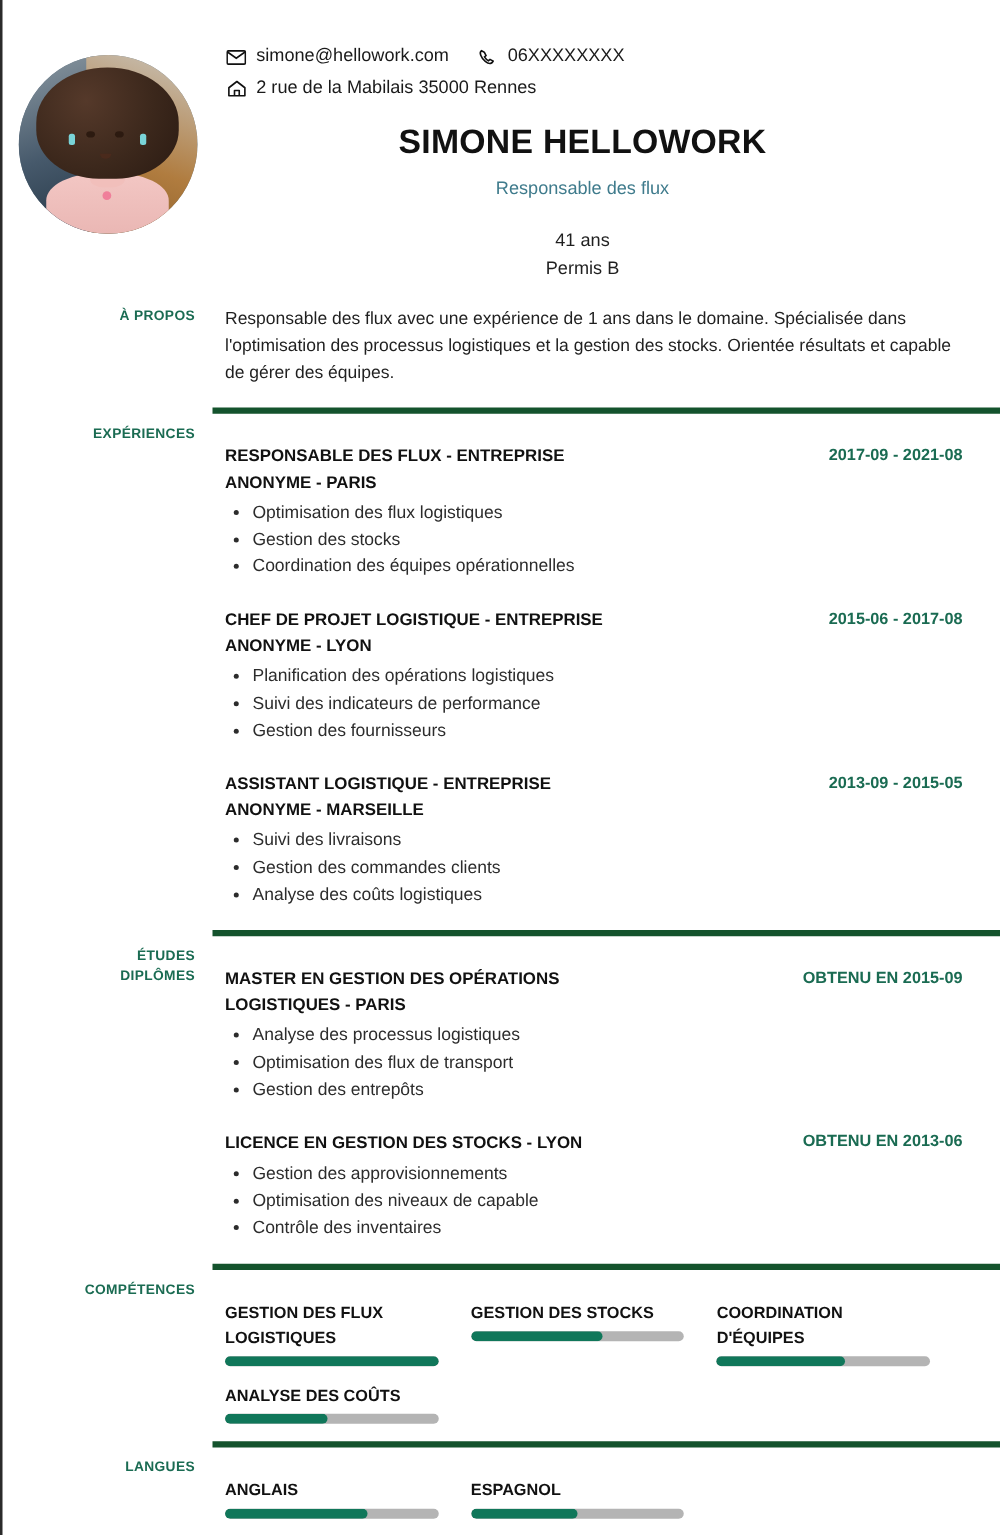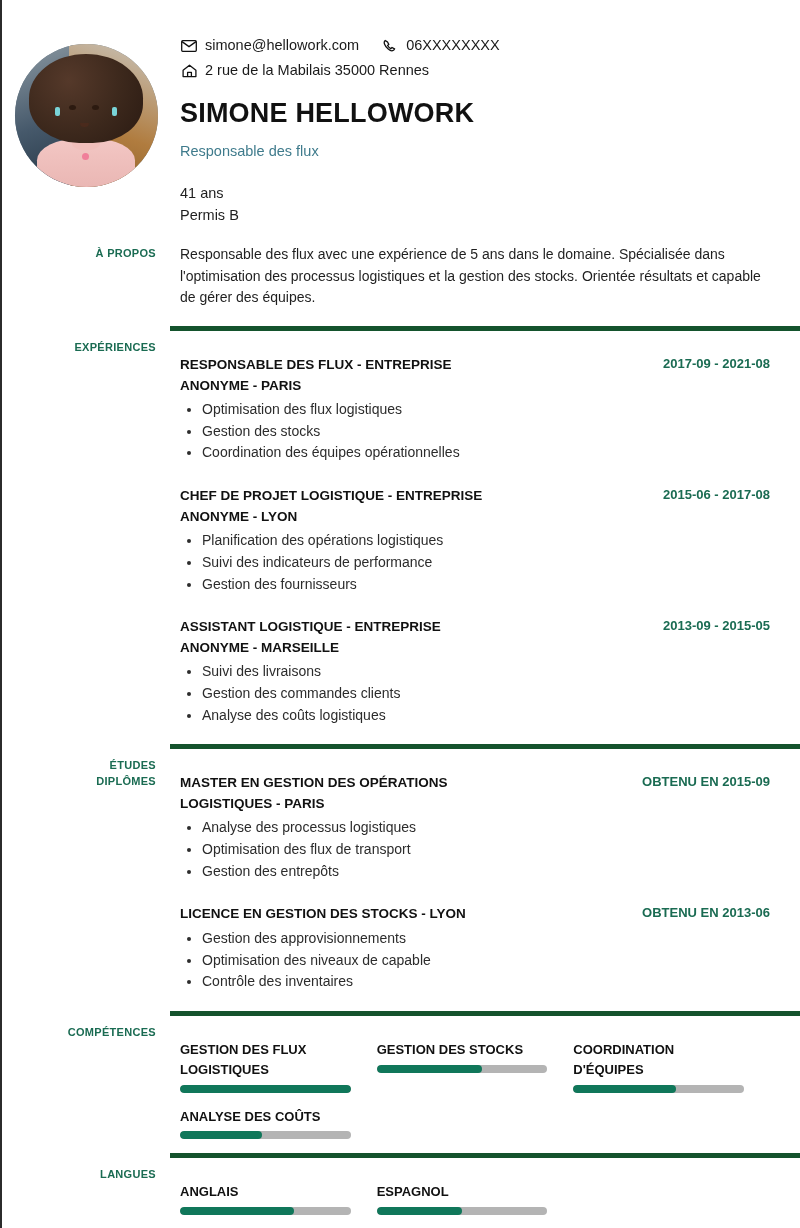--- a/index.html
+++ b/index.html
@@ -145,20 +145,21 @@
     background: #79d4d8;
   }
   .photo .ear.l { left: 28%; }
   .photo .ear.r { right: 28%; }
 
   .head-info {
     flex: 1 1 auto;
     padding-left: 10px;
     padding-right: 48px;
     box-sizing: border-box;
+    text-align: center;
   }
   .contact-line {
     display: flex;
     align-items: center;
     font-size: 14.5px;
     color: #1a1a1a;
     line-height: 1.6;
     margin-bottom: 2px;
   }
   .contact-item {
@@ -373,21 +374,21 @@
         <div>Permis B</div>
       </div>
     </div>
   </div>
 
   <div class="row block">
     <div class="gutter">
       <div class="section-label" style="color: rgb(26, 107, 82);">À PROPOS</div>
     </div>
     <div class="content">
-      <div class="about-text">Responsable des flux avec une expérience de 5 ans dans le domaine. Spécialisée dans l'optimisation des processus logistiques et la gestion des stocks. Orientée résultats et capable de gérer des équipes.</div>
+      <div class="about-text">Responsable des flux avec une expérience de 1 ans dans le domaine. Spécialisée dans l'optimisation des processus logistiques et la gestion des stocks. Orientée résultats et capable de gérer des équipes.</div>
     </div>
   </div>
 
   <div class="row block">
     <div class="gutter">
       <div class="section-label" style="padding-top: 14px; color: rgb(26, 107, 82);">EXPÉRIENCES</div>
     </div>
     <div class="content ruled">
 
       <div class="entry">

